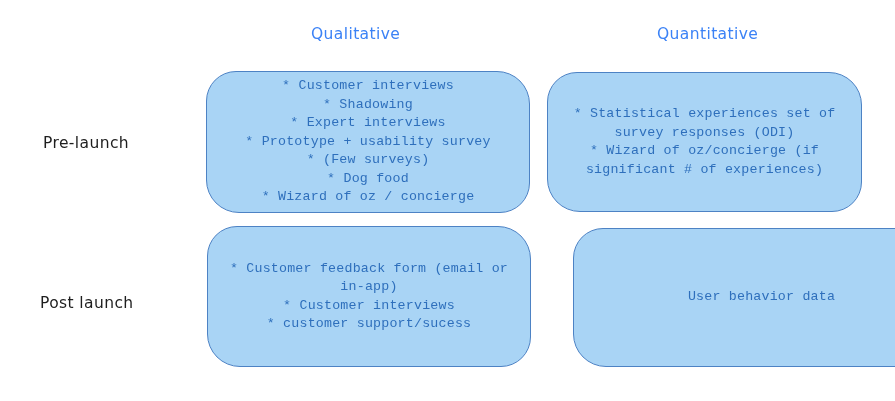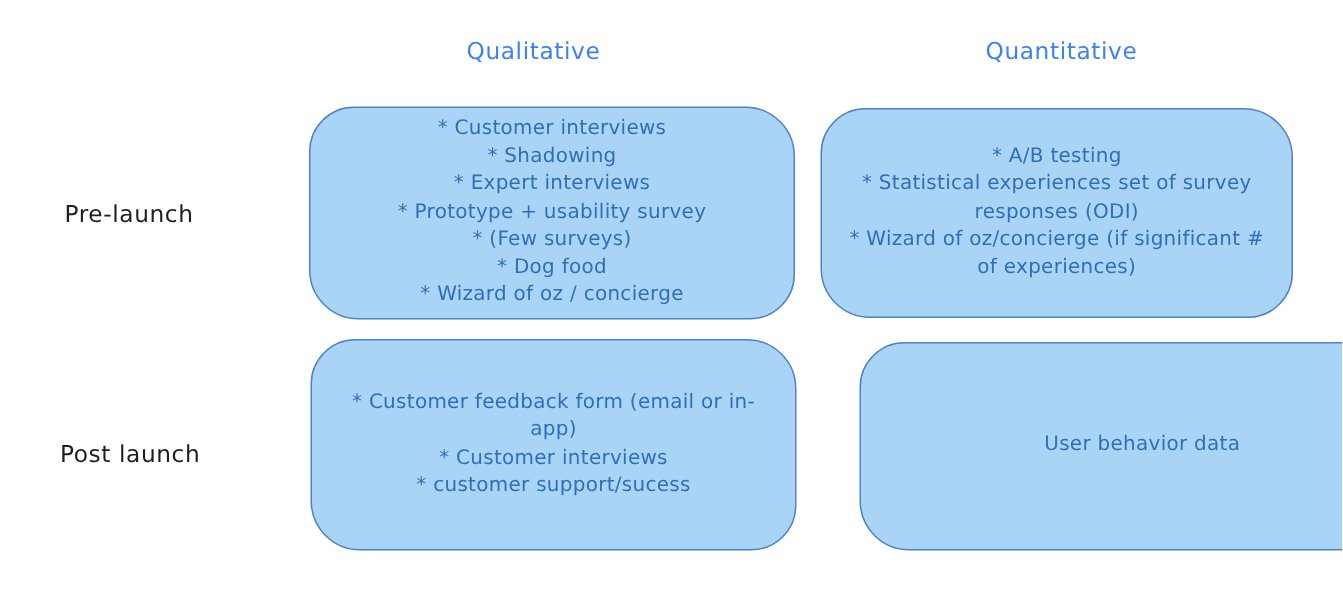--- a/index.html
+++ b/index.html
@@ -49,21 +49,21 @@
   .box.b3 { left: 207px; top: 226px; width: 324px; height: 141px; justify-content: center; }
   .box.b4 { left: 573px; top: 228px; width: 377px; height: 139px; }
   .box-text {
     width: 100%;
     text-align: center;
     color: #2e6fbc;
     font-size: 13.3px;
     line-height: 18.5px;
     letter-spacing: 0.2px;
   }
-  .line { display: block; }
+  .line { display: block; font-family: Liberation Mono, monospace; }
 </style>
 </head>
 <body>
 
 <div class="canvas">
 
   <div class="col-header qual">Qualitative</div>
 
   <div class="col-header quant">Quantitative</div>
 
@@ -78,21 +78,20 @@
       <div class="line">* Expert interviews</div>
       <div class="line">* Prototype + usability survey</div>
       <div class="line">* (Few surveys)</div>
       <div class="line">* Dog food</div>
       <div class="line">* Wizard of oz / concierge</div>
     </div>
   </div>
 
   <div class="box b2">
     <div class="box-text">
-      <div class="line">* A/B testing</div>
       <div class="line">* Statistical experiences set of survey responses (ODI)</div>
       <div class="line">* Wizard of oz/concierge (if significant # of experiences)</div>
     </div>
   </div>
 
   <div class="box b3">
     <div class="box-text">
       <div class="line">* Customer feedback form (email or in-app)</div>
       <div class="line">* Customer interviews</div>
       <div class="line">* customer support/sucess</div>

